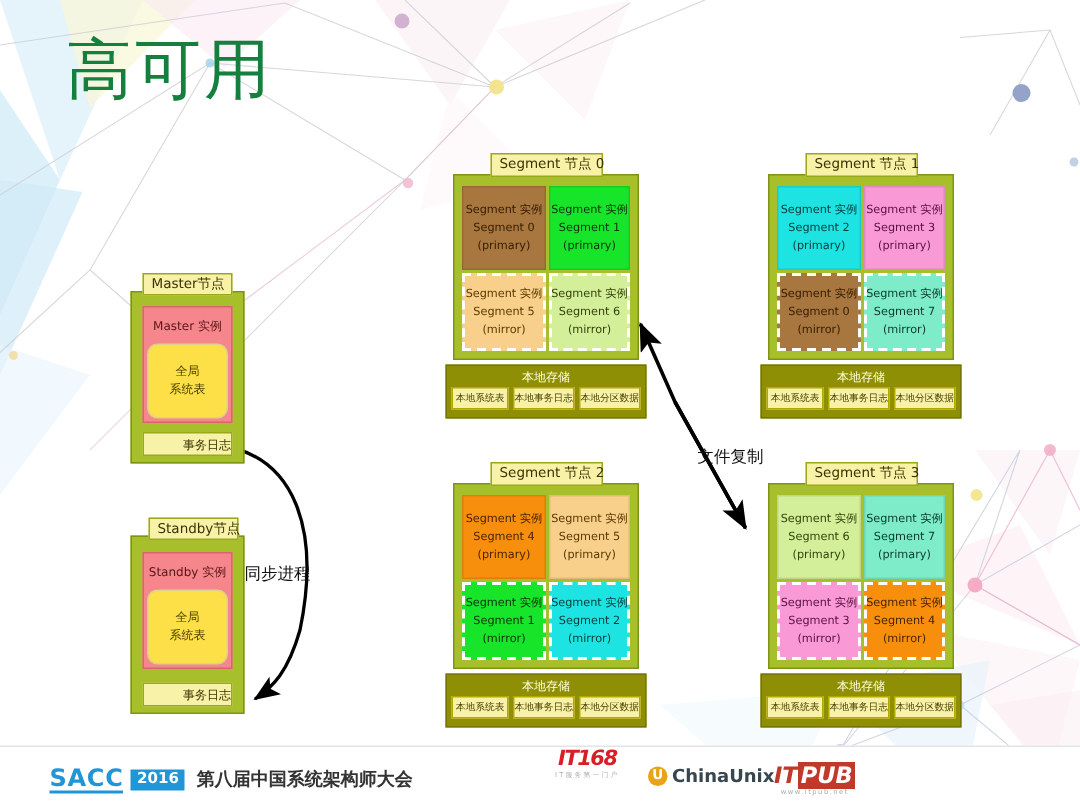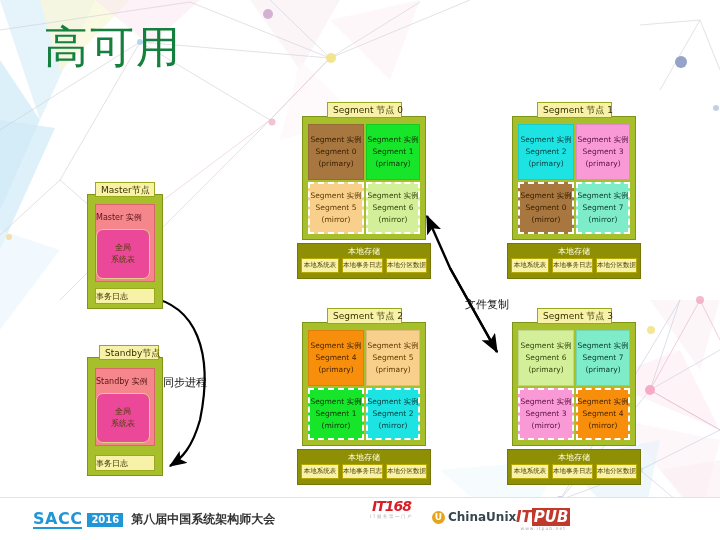--- a/index.html
+++ b/index.html
@@ -52,34 +52,34 @@
   .storage-row{display:flex;gap:3px;padding:0 3px 3px 3px;}
   .storage-cell{
     flex:1;background:#f7f2a8;border:1px solid #b4a800;color:#4a3d00;
     font-size:6.5px;line-height:11px;text-align:center;white-space:nowrap;
     padding:1px 0;
   }
 
   
   .mbox{
     position:absolute;box-sizing:border-box;
-    display:flex;flex-direction:column;justify-content:center;
+    display:flex;flex-direction:column;align-items:center;justify-content:center;
     background:#f4868c;border:1px solid #d9666c;
     color:#5a1518;font-size:8px;line-height:13px;
   }
   .mbox-title{padding-top:3px;white-space:nowrap;}
   .gsys{
-    margin-top:5px;width:52px;height:48px;background:#ec4899;
+    margin-top:5px;width:52px;height:48px;background:#fde047;
     border:1px solid #ded18a;border-radius:7px;
     display:flex;flex-direction:column;align-items:center;justify-content:center;
     color:#4a3d00;font-size:8px;line-height:12px;
   }
   .logbox{
     position:absolute;background:#f7f2a8;border:1px solid #9aa81d;
-    color:#3a3200;font-size:8px;line-height:14px;text-align:left;
+    color:#3a3200;font-size:8px;line-height:14px;text-align:right;
     box-sizing:border-box;white-space:nowrap;
   }
 
   .arrow-label{
     position:absolute;font-size:11px;color:#111;white-space:nowrap;
     font-family:"DejaVu Sans","Liberation Sans",sans-serif;
   }
 
   
   .footer{

